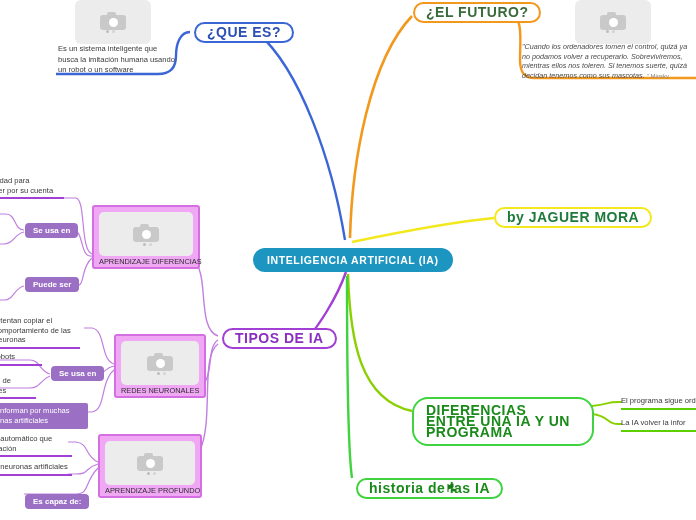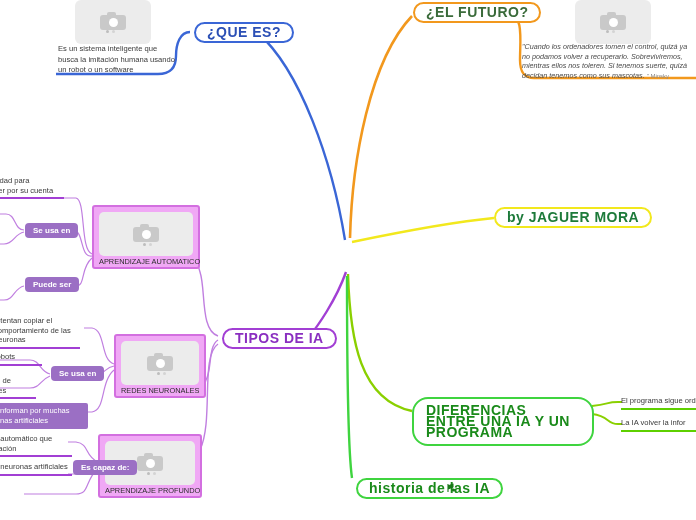--- a/index.html
+++ b/index.html
@@ -251,20 +251,21 @@
     <path d="M98,468 C84,482 90,494 76,494 L24,494" stroke="#c07fe0" stroke-width="1.2" fill="none"></path>
 
     <path d="M348,274 C350,340 360,400 412,411" stroke="#8ad000" stroke-width="2.4" fill="none"></path>
 
     <path d="M592,406 C610,404 606,402 618,402 L622,402" stroke="#8ad000" stroke-width="1.8" fill="none"></path>
     <path d="M592,414 C610,416 606,424 618,424 L622,424" stroke="#8ad000" stroke-width="1.8" fill="none"></path>
 
     <path d="M347,276 C347,360 348,450 352,478" stroke="#3fd43f" stroke-width="2.4" fill="none"></path>
   </svg>
 
+  <div class="node root-pill" style="left:253px; top:248px;">INTELIGENCIA ARTIFICIAL (IA)</div>
 
   <div class="node pill blue" style="left:194px; top:22px;">¿QUE ES?</div>
 
   <div class="node plaincard" style="left:75px; top:0px; width:76px; height:44px;">
     <div class="ph" style="width:76px;height:44px;display:flex;align-items:center;justify-content:center;position:relative;">
       <div class="camera">
         <div class="body"></div>
           <div class="bump"></div>
           <div class="lens"></div>
       </div>
@@ -307,21 +308,21 @@
       <div class="camera">
         <div class="body"></div>
           <div class="bump"></div>
           <div class="lens"></div>
       </div>
       <div class="dots" style="left:44px; top:31px;">
         <i class="dk"></i>
           <i></i>
       </div>
     </div>
-    <div class="cap">APRENDIZAJE AUTOMATICO</div>
+    <div class="cap">APRENDIZAJE DIFERENCIAS</div>
   </div>
 
   <div class="node imgcard" style="left:114px; top:334px; width:92px; height:64px;">
     <div class="ph" style="height:44px; position:relative;">
       <div class="camera">
         <div class="body"></div>
           <div class="bump"></div>
           <div class="lens"></div>
       </div>
       <div class="dots" style="left:36px; top:31px;">
@@ -343,21 +344,21 @@
         <i class="dk"></i>
           <i></i>
       </div>
     </div>
     <div class="cap">APRENDIZAJE PROFUNDO</div>
   </div>
 
   <div class="node chip" style="left:25px; top:223px;">Se usa en</div>
   <div class="node chip" style="left:25px; top:277px;">Puede ser</div>
   <div class="node chip" style="left:51px; top:366px;">Se usa en</div>
-  <div class="node chip" style="left:25px; top:460px;margin-left:48px;">Es capaz de:</div>
+  <div class="node chip" style="left:25px; top:494px;">Es capaz de:</div>
 
   <div class="node leaf purple" style="left:-6px; top:176px; width:70px;">
     <span>cidad para</span><br>
     <span>der  por su cuenta</span>
     <span class="ul"></span>
   </div>
 
   <div class="node leaf purple" style="left:-6px; top:316px; width:86px;">
     <span>Intentan copiar el</span><br>
     <span>comportamiento de las</span><br>

